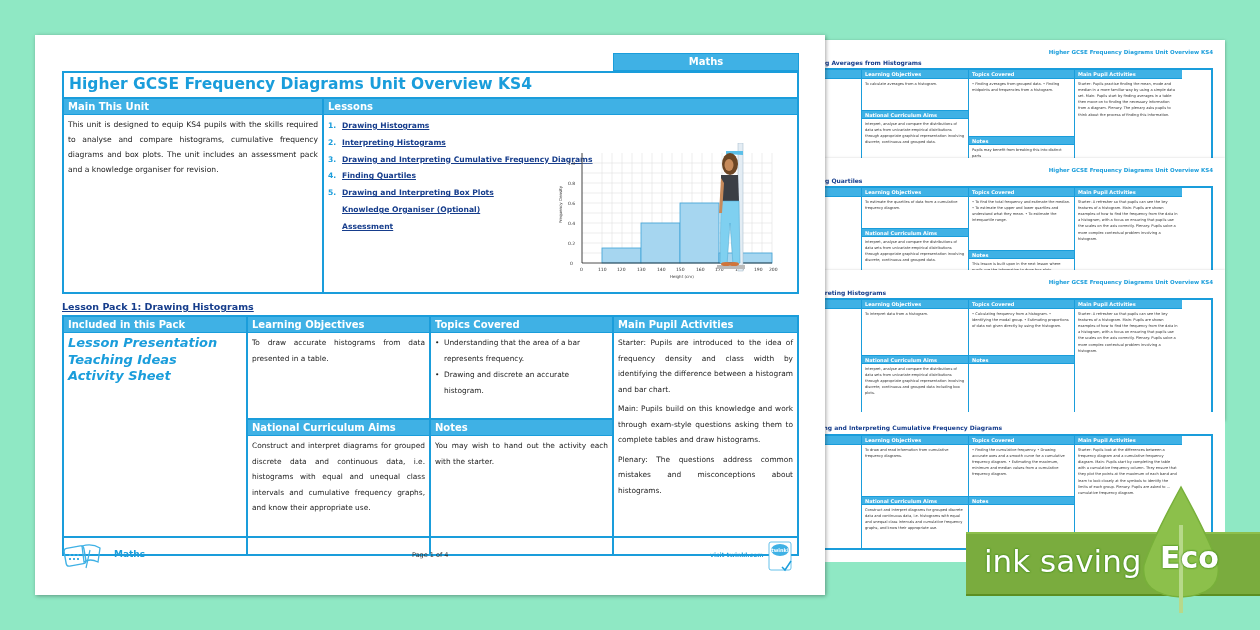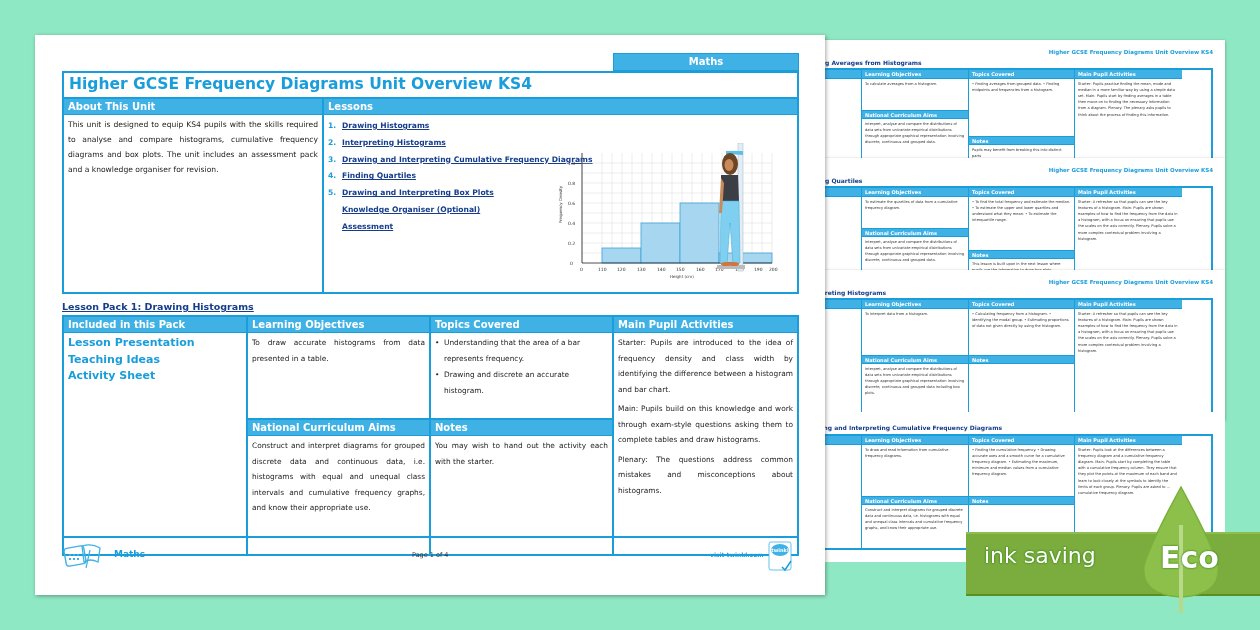--- a/index.html
+++ b/index.html
@@ -73,21 +73,21 @@
     color: #163d8c; font-weight: bold; font-size: 9.5px; text-decoration: underline;
   }
   .pack-box {
     position: absolute; left: 27px; top: 280px; width: 737px; height: 241px;
     border: 2px solid #1a9ddb; display: grid;
     grid-template-columns: 184px 183px 183px 1fr;
   }
   .pcol { border-right: 2px solid #1a9ddb; position: relative; display: flex; flex-direction: column; }
   .pcol:last-child { border-right: none; }
   .pbody { font-size: 7.4px; color: #222; line-height: 15.5px; padding: 2px 4px; text-align: justify; }
-  .included-link { display: block; color: #1a9ddb; font-weight: bold; font-size: 11px; line-height: 16.5px; cursor: pointer; }
+  .included-link { display: block; color: #1a9ddb; font-weight: bold; font-size: 13px; line-height: 16.5px; cursor: pointer; font-style: italic; }
   .topics { list-style: none; padding: 2px 4px; }
   .topics li { font-size: 7.4px; color: #222; line-height: 15.5px; padding-left: 9px; position: relative; margin-bottom: 1px; }
   .topics li::before { content: "•"; position: absolute; left: 0; }
   .split-top { height: 103px; border-bottom: 2px solid #1a9ddb; }
   .split-bot { flex: 1; }
 
   .footer {
     position: absolute; left: 27px; top: 501px; width: 737px; height: 40px;
     border-top: 2px solid #1a9ddb;
   }
@@ -95,21 +95,21 @@
   .footer .f-subj { position: absolute; left: 52px; top: 11px; color: #1a9ddb; font-weight: bold; font-size: 9px; }
   .footer .f-page { position: absolute; left: 350px; top: 13px; font-size: 6.5px; color: #333; text-align: center; }
   .footer .f-visit { position: absolute; left: 648px; top: 13px; font-size: 6px; color: #1a9ddb; font-weight: bold; }
   .footer .f-logo { position: absolute; left: 706px; top: 3px; width: 24px; height: 32px; }
 
   .eco-band {
     position: absolute; left: 966px; top: 532px; width: 294px; height: 64px;
     background: #7aac3e; border-top: 2px solid #8dbf4c; border-bottom: 2px solid #5c8f22;
   }
   .eco-text {
-    position: absolute; left: 984px; top: 543px; font-size: 22px; color: #fff;
+    position: absolute; left: 984px; top: 543px; font-size: 31px; color: #fff;
     text-shadow: 0 0 2px #3f8a16, 0 0 2px #3f8a16;
   }
   .eco-leaf { position: absolute; left: 1140px; top: 485px; width: 82px; height: 130px; }
   .eco-label {
     position: absolute; left: 1160px; top: 540px; font-size: 30px; font-weight: bold; color: #fff;
     text-shadow: 0 0 2px #3f8a16, 0 0 2px #3f8a16;
   }
 </style>
 </head>
 <body>
@@ -233,21 +233,21 @@
   </div>
 </div>
 
 <div class="main-page">
   <div class="maths-tab">Maths</div>
 
   <div class="unit-box">
     <div class="unit-title">Higher GCSE Frequency Diagrams Unit Overview KS4</div>
     <div class="unit-cols">
       <div class="unit-about">
-        <div class="sec-h">About This Unit</div>
+        <div class="sec-h">Main This Unit</div>
         <div class="about-text">This unit is designed to equip KS4 pupils with the skills required to analyse and compare histograms, cumulative frequency diagrams and box plots. The unit includes an assessment pack and a knowledge organiser for revision.</div>
       </div>
       <div class="unit-lessons">
         <div class="sec-h">Lessons</div>
         <ul class="lesson-list">
           <li><span class="num">1.</span><a>Drawing Histograms</a></li>
           <li><span class="num">2.</span><a>Interpreting Histograms</a></li>
           <li><span class="num">3.</span><a>Drawing and Interpreting Cumulative Frequency Diagrams</a></li>
           <li><span class="num">4.</span><a>Finding Quartiles</a></li>
           <li><span class="num">5.</span><a>Drawing and Interpreting Box Plots</a></li>

